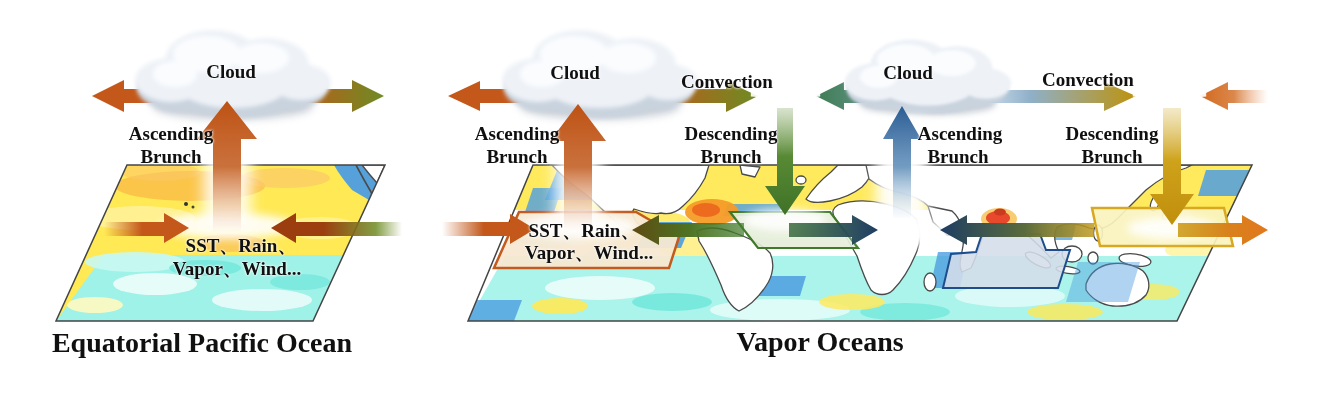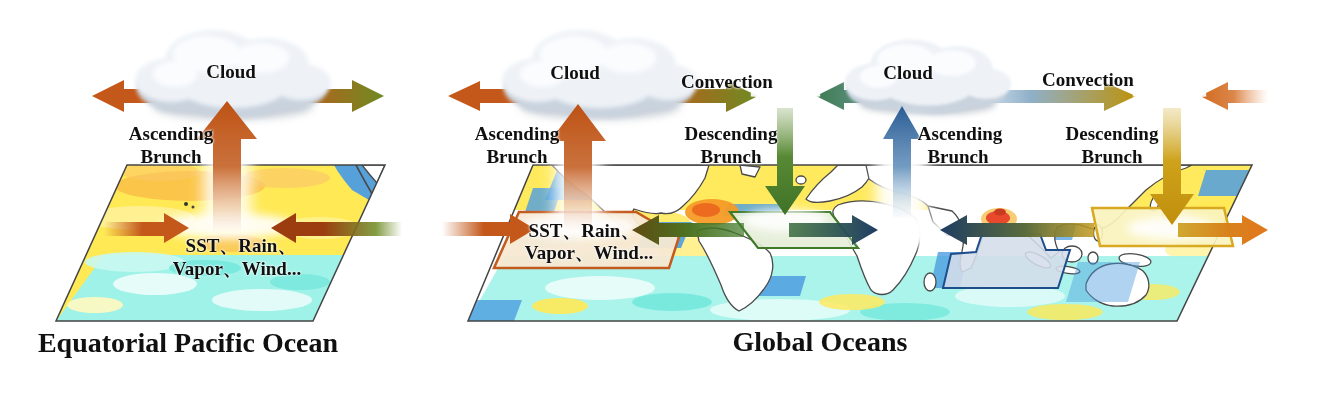--- a/index.html
+++ b/index.html
@@ -283,33 +283,33 @@
     <path d="M940,230 L967,215 L967,223 L1094,223 L1094,237 L967,237 L967,245 Z" fill="url(#gNvyL)"></path>
     <path d="M1178,223 L1242,223 L1242,215 L1268,230 L1242,245 L1242,237 L1178,237 Z" fill="url(#gGldR)"></path>
   </g>
 </svg>
 
 <div class="lbl" style="left:231px;top:62px">Cloud</div>
 <div class="lbl" style="left:171px;top:124px">Ascending</div>
 <div class="lbl" style="left:171px;top:147px">Brunch</div>
 <div class="lbl cjk" style="left:241px;top:236px">SST、Rain、</div>
 <div class="lbl cjk" style="left:237px;top:259px">Vapor、Wind...</div>
-<div class="lbl cap" style="left:188px;top:328px">Equatorial Pacific Ocean</div>
+<div class="lbl cap" style="left:202px;top:328px">Equatorial Pacific Ocean</div>
 <div class="lbl tag" style="left:186px;top:360px">(a)</div>
 
 <div class="lbl" style="left:575px;top:63px">Cloud</div>
 <div class="lbl" style="left:727px;top:72px">Convection</div>
 <div class="lbl" style="left:517px;top:124px">Ascending</div>
 <div class="lbl" style="left:517px;top:147px">Brunch</div>
 <div class="lbl" style="left:731px;top:124px">Descending</div>
 <div class="lbl" style="left:731px;top:147px">Brunch</div>
 <div class="lbl" style="left:908px;top:63px">Cloud</div>
 <div class="lbl" style="left:960px;top:124px">Ascending</div>
 <div class="lbl" style="left:958px;top:147px">Brunch</div>
 <div class="lbl" style="left:1088px;top:70px">Convection</div>
 <div class="lbl" style="left:1112px;top:124px">Descending</div>
 <div class="lbl" style="left:1112px;top:147px">Brunch</div>
 <div class="lbl cjk" style="left:584px;top:221px">SST、Rain、</div>
 <div class="lbl cjk" style="left:589px;top:243px">Vapor、Wind...</div>
-<div class="lbl cap" style="left:820px;top:327px">Global Oceans</div>
+<div class="lbl cap" style="left:820px;top:327px">Vapor Oceans</div>
 <div class="lbl tag" style="left:820px;top:360px">(b)</div>
 
 </div>
 
 </body></html>

